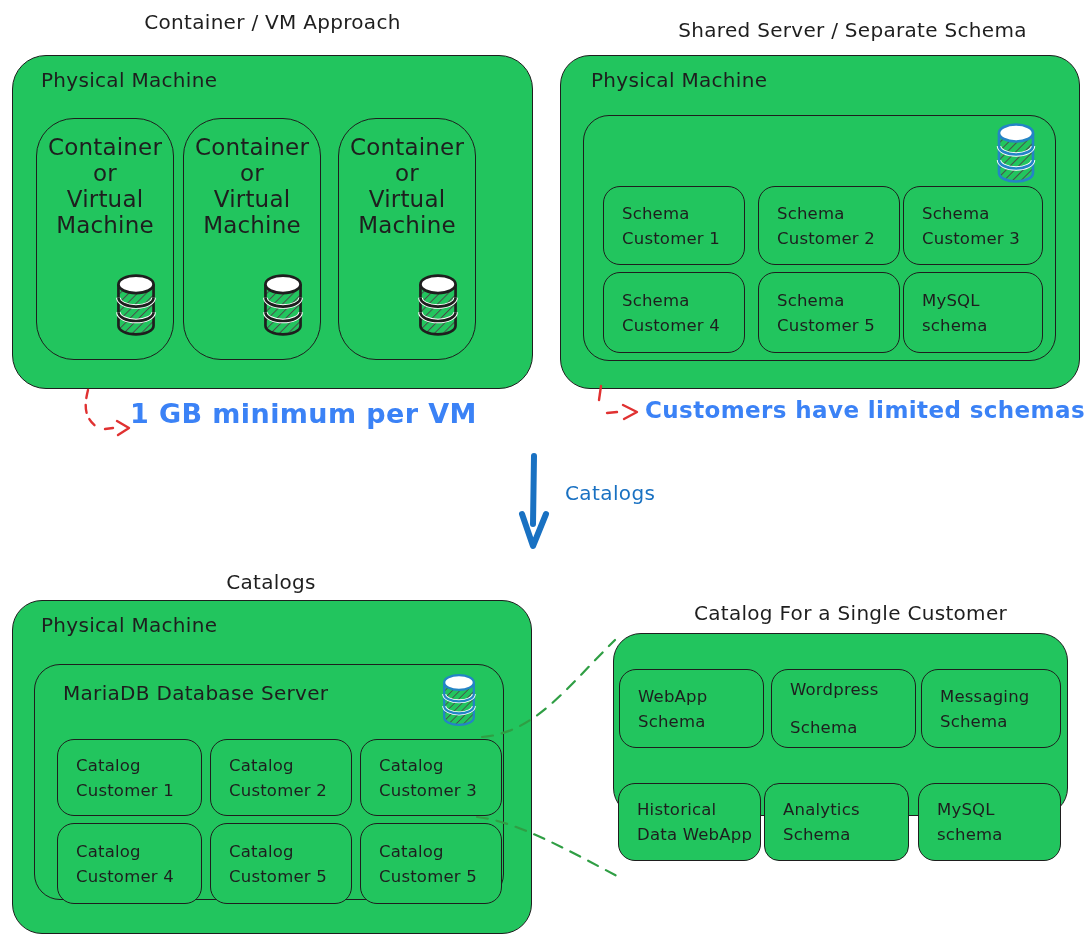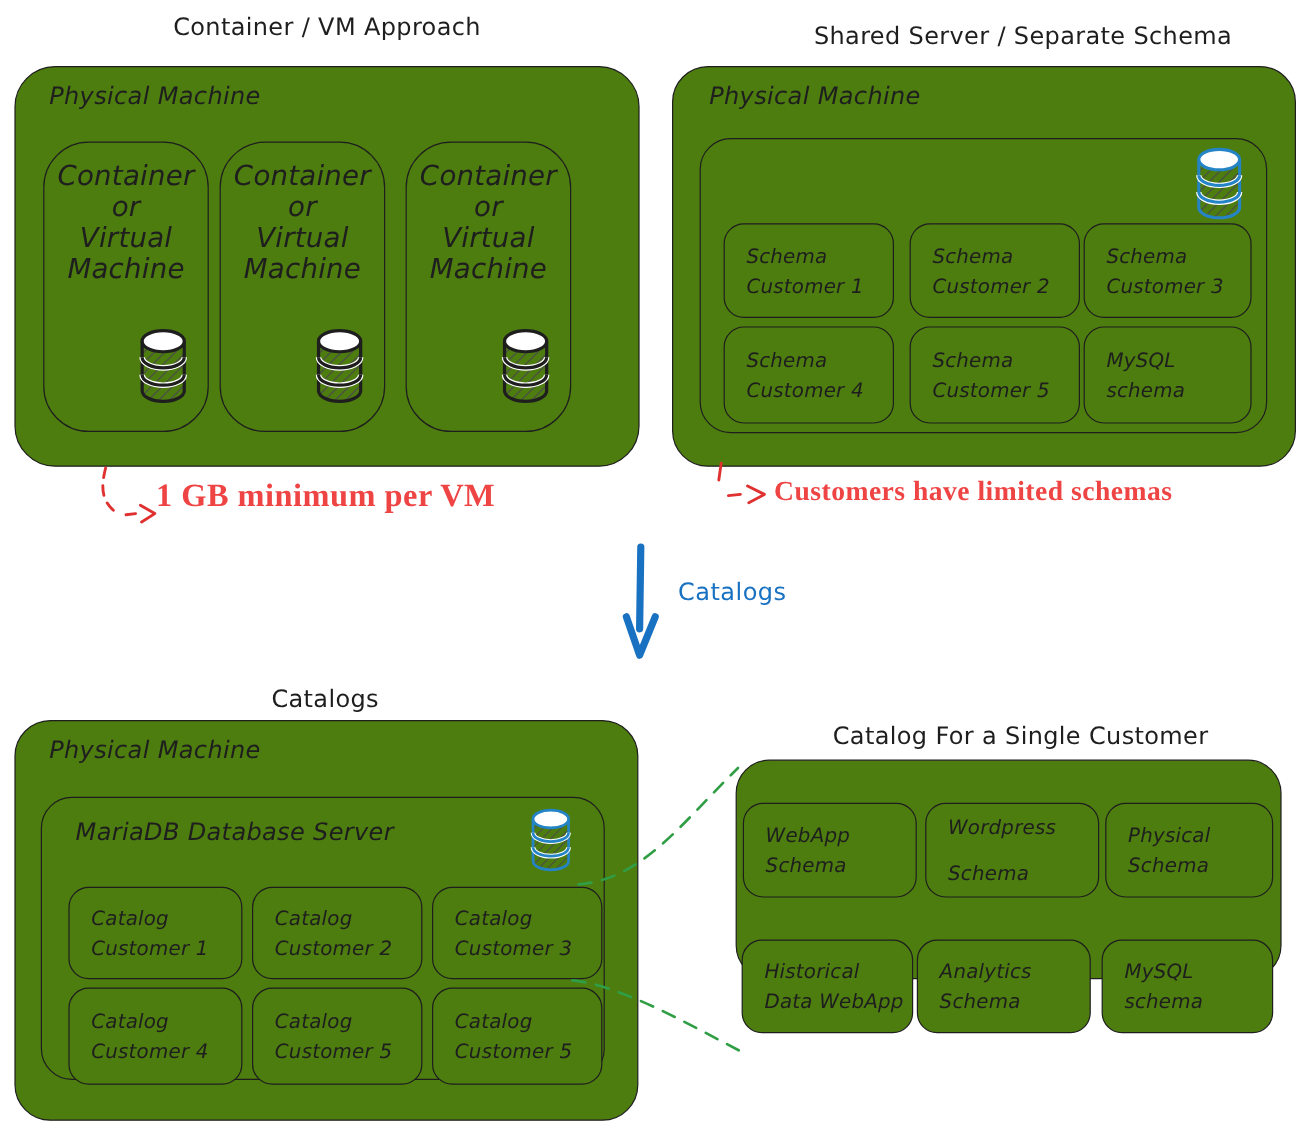--- a/index.html
+++ b/index.html
@@ -1,28 +1,28 @@
 <!DOCTYPE html>
 <html><head>
 <meta charset="utf-8">
 <style>
   html,body{margin:0;padding:0;background:#fff;}
   .canvas{
     position:relative;width:1088px;height:945px;background:#ffffff;
     font-family:"DejaVu Sans","Liberation Sans",sans-serif;color:#1e1e1e;overflow:hidden;
   }
-  .box{position:absolute;border:1.8px solid #1e1e1e;background:#4d7c0f;box-sizing:border-box;font-style:italic;}
+  .box{position:absolute;border:1.8px solid #1e1e1e;background:#22c55e;box-sizing:border-box;}
   .r-outer{border-radius:34px;}
   .r-inner{border-radius:26px;}
   .r-cell{border-radius:17px;}
   .title{position:absolute;font-size:20px;text-align:center;letter-spacing:.3px;white-space:nowrap;}
   .boxlabel{position:absolute;font-size:20px;letter-spacing:.3px;white-space:nowrap;}
   .cell{display:flex;flex-direction:column;justify-content:center;padding-left:18px;font-size:16.5px;line-height:25px;letter-spacing:.2px;}
   .vmtext{position:absolute;left:0;right:0;top:15px;text-align:center;font-size:23px;line-height:26px;letter-spacing:.2px;}
-  .red-note{position:absolute;color:#ef4444;font-weight:600;white-space:nowrap;letter-spacing:.4px;font-family:Liberation Serif, serif;}
+  .red-note{position:absolute;color:#3b82f6;font-weight:600;white-space:nowrap;letter-spacing:.4px;}
   .blue-note{position:absolute;color:#1971c2;font-size:20px;letter-spacing:.4px;white-space:nowrap;}
   .dbicon{position:absolute;}
   .dbicon.black{color:#1e1e1e;}
   .dbicon.blue{color:#2484c6;}
   svg{display:block;}
   .overlay{position:absolute;pointer-events:none;}
 </style>
 </head>
 <body>
 
@@ -184,28 +184,28 @@
   <div class="box" style="left:613px;top:633px;width:455px;height:183px;border-radius:28px;">
     <div class="box r-cell cell" style="left:5px;top:35px;width:145px;height:79px;">
       <div>WebApp</div>
         <div>Schema</div>
     </div>
     <div class="box r-cell cell" style="left:157px;top:35px;width:145px;height:79px;gap:13px;">
       <div>Wordpress</div>
         <div>Schema</div>
     </div>
     <div class="box r-cell cell" style="left:307px;top:35px;width:140px;height:79px;">
-      <div>Physical</div>
+      <div>Messaging</div>
         <div>Schema</div>
     </div>
     <div class="box r-cell cell" style="left:4px;top:149px;width:143px;height:78px;">
       <div>Historical</div>
         <div>Data WebApp</div>
     </div>
-    <div class="box r-cell cell" style="left:150px;top:149px;width:145px;height:78px;">
+    <div class="box r-cell cell" style="left:150px;top:149px;width:145px;height:78px;border-radius:15px;">
       <div>Analytics</div>
         <div>Schema</div>
     </div>
     <div class="box r-cell cell" style="left:304px;top:149px;width:143px;height:78px;">
       <div>MySQL</div>
         <div>schema</div>
     </div>
   </div>
 
   <svg class="overlay" style="left:455px;top:615px;" width="235" height="295">

